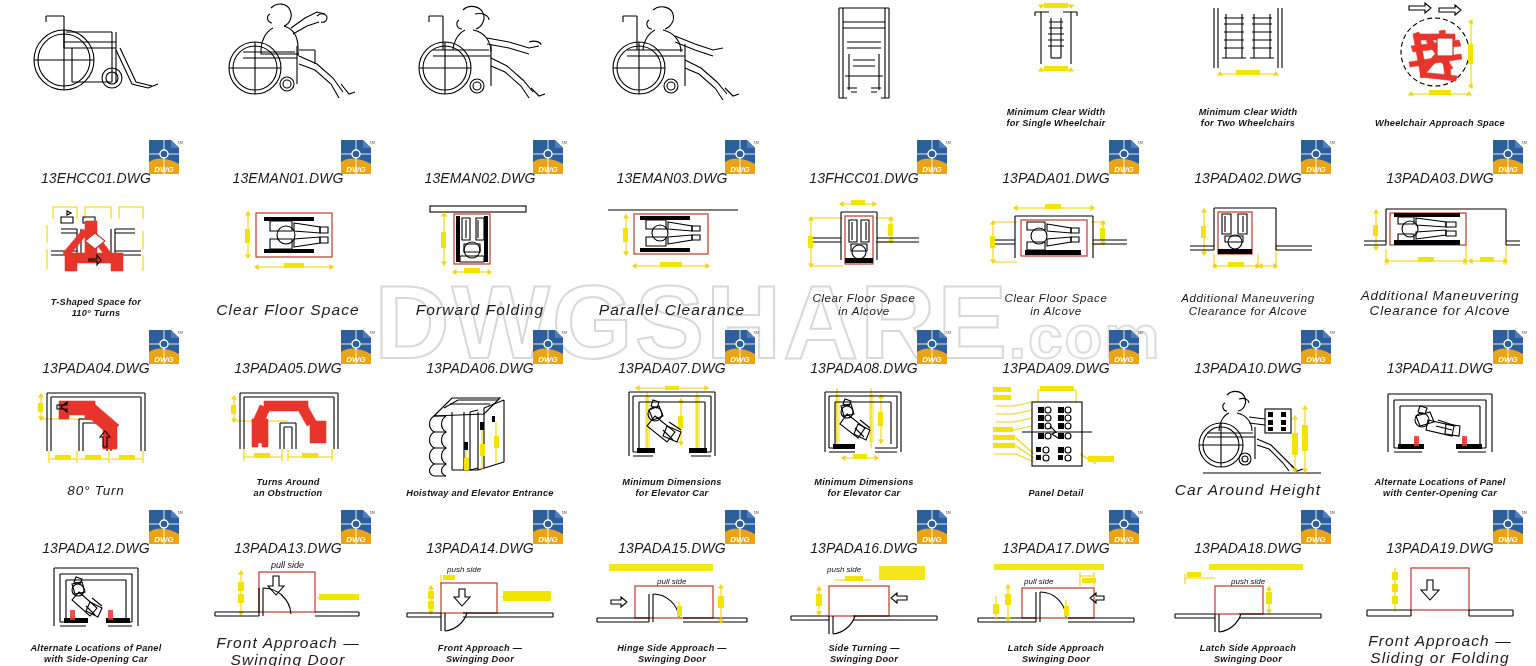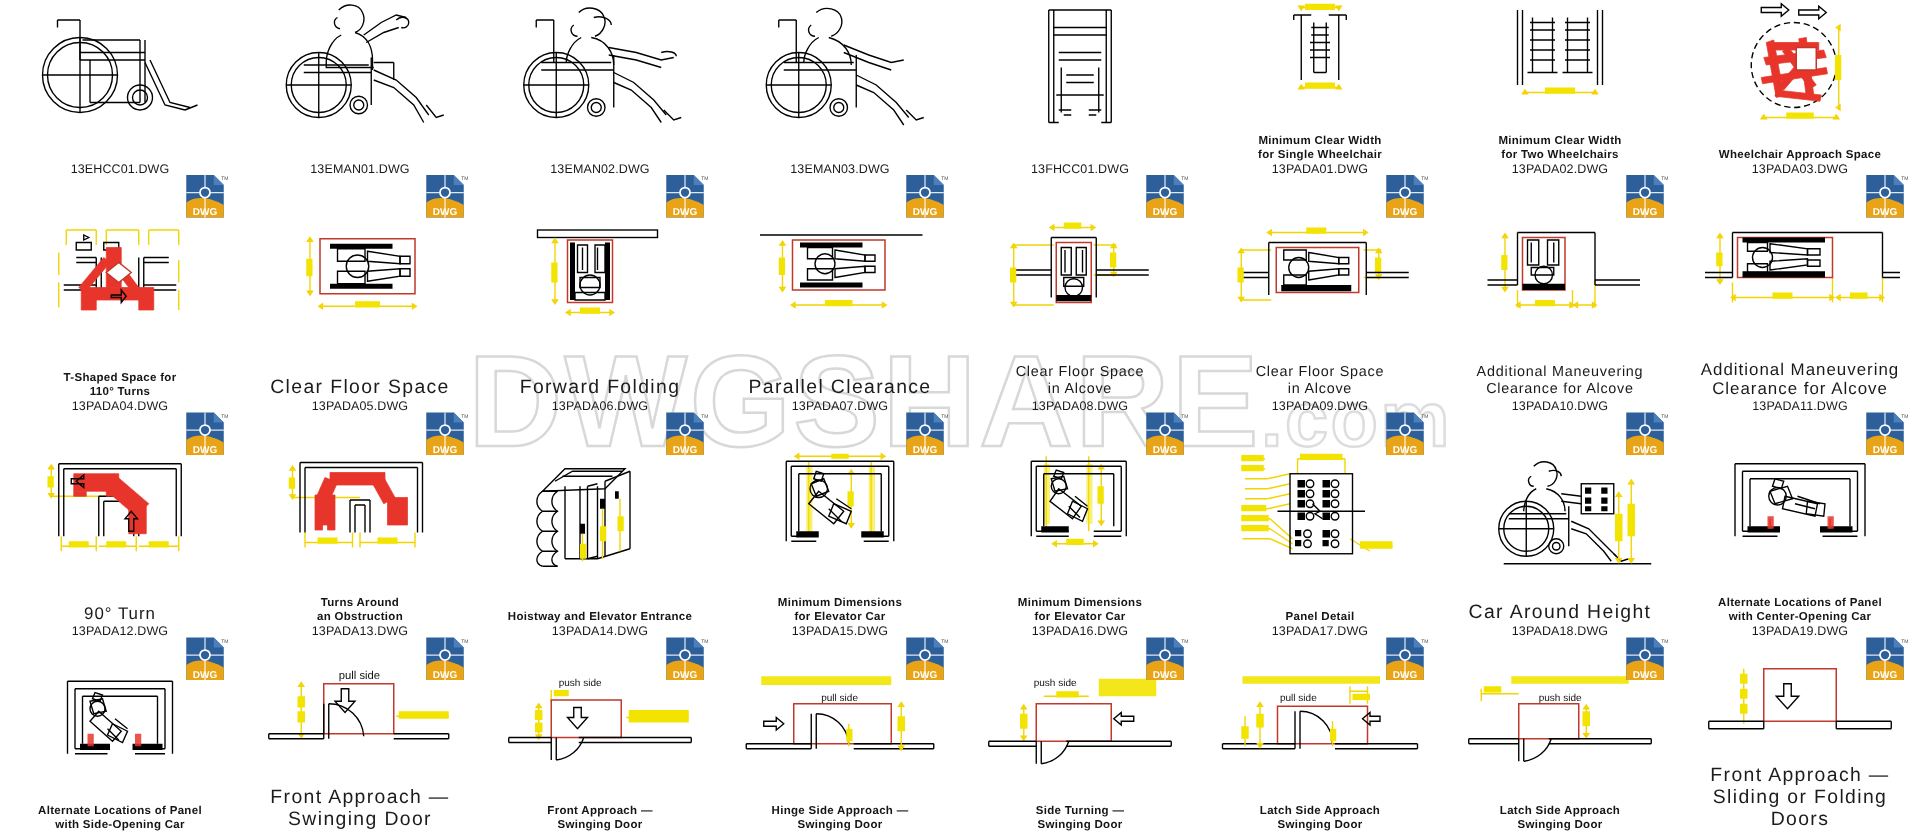--- a/index.html
+++ b/index.html
@@ -35,40 +35,41 @@
   }
   .watermark .wm-small { font-size: 62px; -webkit-text-stroke: 2px #dddddd; }
 
   
   .grid {
     position: relative;
     z-index: 3;
     display: grid;
     grid-template-columns: repeat(8, 192px);
     grid-template-rows: 130px 190px 180px 166px;
-    width: 1260px; height: 666px;
+    width: 1260px; height: 666px; font-style: italic;
   }
   .cell {
     position: relative;
     display: flex;
     flex-direction: column;
     align-items: center;
     overflow: hidden;
   }
 
   
   .dwg-badge {
     position: absolute;
     right: 9px; top: 8px;
     width: 36px; height: 38px;
     z-index: 5;
   }
 
   .fname {
-    font-size: 10px;
+    margin-top: 40px;
+    font-size: 14px;
     color: #1a1a1a;
     letter-spacing: 0.1px;
     text-align: left;
     white-space: nowrap;
     font-family: "Liberation Sans", sans-serif;
   }
   .row1 .fname { visibility: hidden; height: 0; margin: 0; }
 
   .thumb {
     flex: 1 1 auto;
@@ -703,21 +704,21 @@
           <g class="redf">
             <path d="M28 12 h36 v14 h-36 z"></path>
             <path d="M60 12 l28 24 l-10 10 l-28 -24 z"></path>
             <path d="M72 38 h14 v22 h-14 z"></path>
             <path d="M28 26 h10 v4 h-10 z M54 26 h10 v4 h-10 z"></path>
           </g>
           <path d="M26 16 h10 l0 -3 l-6 5 l6 5 l0 -3 h-10 z" class="ln"></path>
           <path d="M76 58 v-10 h3 l-5 -6 l-5 6 h3 v10 z" class="ln"></path>
         </svg>
       </div>
-      <div class="caption cap-mid2">90° Turn</div>
+      <div class="caption cap-mid2">80° Turn</div>
     </div>
 
     <div class="cell">
       <svg class="dwg-badge" viewBox="0 0 36 38">
         <path d="M2 2 h22 l8 8 v26 h-30 z" fill="#2d5f9a"></path>
           <path d="M24 2 l8 8 h-8 z" fill="#4b7fbd"></path>
         <path d="M2 24 c8 -6 20 -4 30 2 v10 h-30 z" fill="#e8a317"></path>
         <g stroke="#fff" stroke-width="1" fill="none" opacity=".85">
             <path d="M2 16 h30 M17 2 v34"></path>
           </g>

